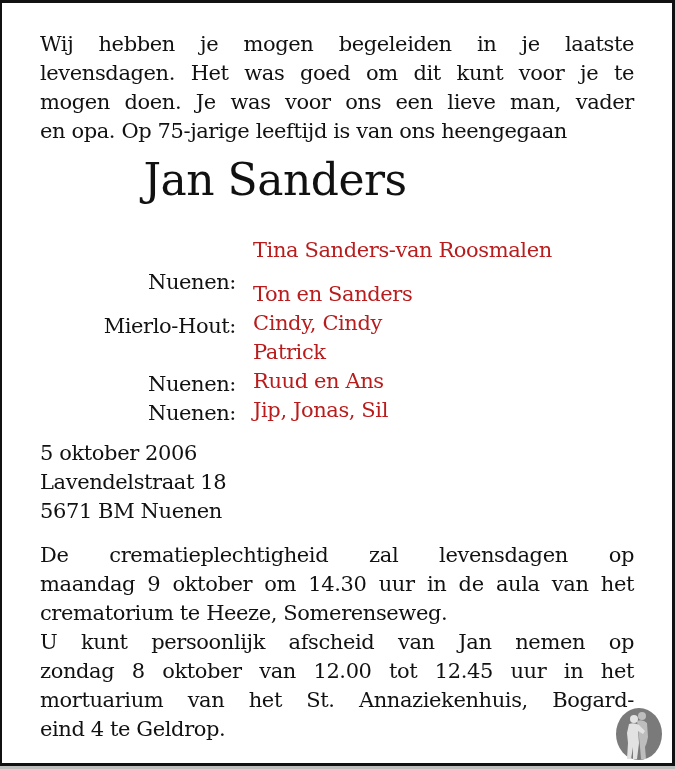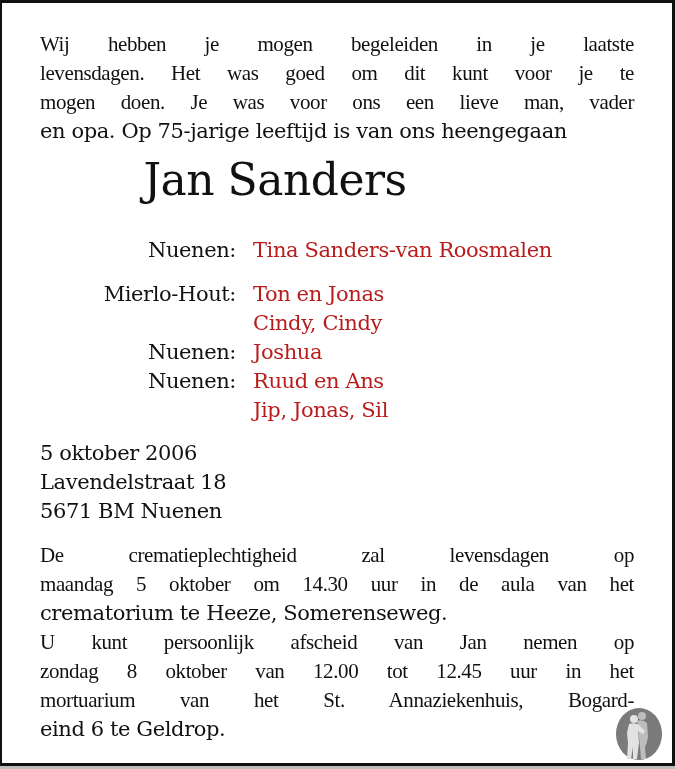--- a/index.html
+++ b/index.html
@@ -11,31 +11,31 @@
     border-left:2px solid #111; border-right:3px solid #111;
     background:#fff;
   }
   .under { position:absolute; left:0; top:766px; width:675px; height:3px; background:#bdbdbd; }
   .ln {
     position:absolute; left:40px; width:594px;
     font-family:"DejaVu Serif", "Liberation Serif", serif;
     font-size:21px; line-height:29px; color:#111;
     white-space:nowrap; letter-spacing:-0.4px;
   }
-  .just { text-align:justify; text-align-last:justify; white-space:normal;font-family:Liberation Serif, serif; }
+  .just { text-align:justify; text-align-last:justify; white-space:normal; }
   .name {
     position:absolute; left:0; width:550px; top:150px;
     text-align:center;
     font-family:"DejaVu Serif", "Liberation Serif", serif;
     font-size:44px; line-height:60px; color:#111; letter-spacing:-0.5px;
   }
   .lbl {
     position:absolute; right:439px; text-align:right;
     font-family:"DejaVu Serif", "Liberation Serif", serif;
-    font-size:21px; line-height:29px; color:#111; white-space:nowrap; letter-spacing:-0.4px;
+    font-size:21px; line-height:29px; color:#111; white-space:nowrap; letter-spacing:-0.4px;margin-top:32px;
   }
   .val {
     position:absolute; left:253px;
     font-family:"DejaVu Serif", "Liberation Serif", serif;
     font-size:21px; line-height:29px; color:#b91c1c; white-space:nowrap; letter-spacing:-0.4px;
   }
   .logo { position:absolute; left:615px; top:707px; width:48px; height:54px; }
 </style>
 </head>
 <body>
@@ -47,46 +47,46 @@
 <div class="ln just" style="top:59px">levensdagen. Het was goed om dit kunt voor je te</div>
 <div class="ln just" style="top:88px">mogen doen. Je was voor ons een lieve man, vader</div>
 <div class="ln" style="top:117px">en opa. Op 75-jarige leeftijd is van ons heengegaan</div>
 
 <div class="name">Jan Sanders</div>
 
 <div class="lbl" style="top:236px">Nuenen:</div>
 <div class="val" style="top:236px">Tina Sanders-van Roosmalen</div>
 
 <div class="lbl" style="top:280px">Mierlo-Hout:</div>
-<div class="val" style="top:280px">Ton en Jonas</div>
+<div class="val" style="top:280px">Ton en Sanders</div>
 
 <div class="lbl" style="top:309px"></div>
 <div class="val" style="top:309px">Cindy, Cindy</div>
 
 <div class="lbl" style="top:338px">Nuenen:</div>
-<div class="val" style="top:338px">Joshua</div>
+<div class="val" style="top:338px">Patrick</div>
 
 <div class="lbl" style="top:367px">Nuenen:</div>
 <div class="val" style="top:367px">Ruud en Ans</div>
 
 <div class="lbl" style="top:396px"></div>
 <div class="val" style="top:396px">Jip, Jonas, Sil</div>
 
 <div class="ln" style="top:439px">5 oktober 2006</div>
 <div class="ln" style="top:468px">Lavendelstraat 18</div>
 <div class="ln" style="top:497px">5671 BM Nuenen</div>
 
 <div class="ln just" style="top:541px">De crematieplechtigheid zal levensdagen op</div>
-<div class="ln just" style="top:570px">maandag 5 oktober om 14.30 uur in de aula van het</div>
+<div class="ln just" style="top:570px">maandag 9 oktober om 14.30 uur in de aula van het</div>
 <div class="ln" style="top:599px">crematorium te Heeze, Somerenseweg.</div>
 
 <div class="ln just" style="top:628px">U kunt persoonlijk afscheid van Jan nemen op</div>
 <div class="ln just" style="top:657px">zondag 8 oktober van 12.00 tot 12.45 uur in het</div>
 <div class="ln just" style="top:686px">mortuarium van het St. Annaziekenhuis, Bogard-</div>
-<div class="ln" style="top:715px">eind 6 te Geldrop.</div>
+<div class="ln" style="top:715px">eind 4 te Geldrop.</div>
 
 <svg class="logo" viewBox="0 0 48 54">
   <ellipse cx="24" cy="27" rx="23" ry="26" fill="#7a7a7a"></ellipse>
 
   <circle cx="27" cy="9" r="4" fill="#bdbdbd"></circle>
   <path d="M22 14 Q28 12 32 16 L33 30 Q32 36 30 40 L31 52 L26 52 L25 40 L24 30 Z" fill="#bdbdbd"></path>
 
   <circle cx="19" cy="12" r="4" fill="#e2e2e2"></circle>
   <path d="M14 17 Q19 15 24 18 L30 24 L28 27 L23 24 L24 36 L22 52 L18 52 L18 40 L16 52 L12 52 L13 36 L12 26 Z" fill="#e2e2e2"></path>
 </svg>

